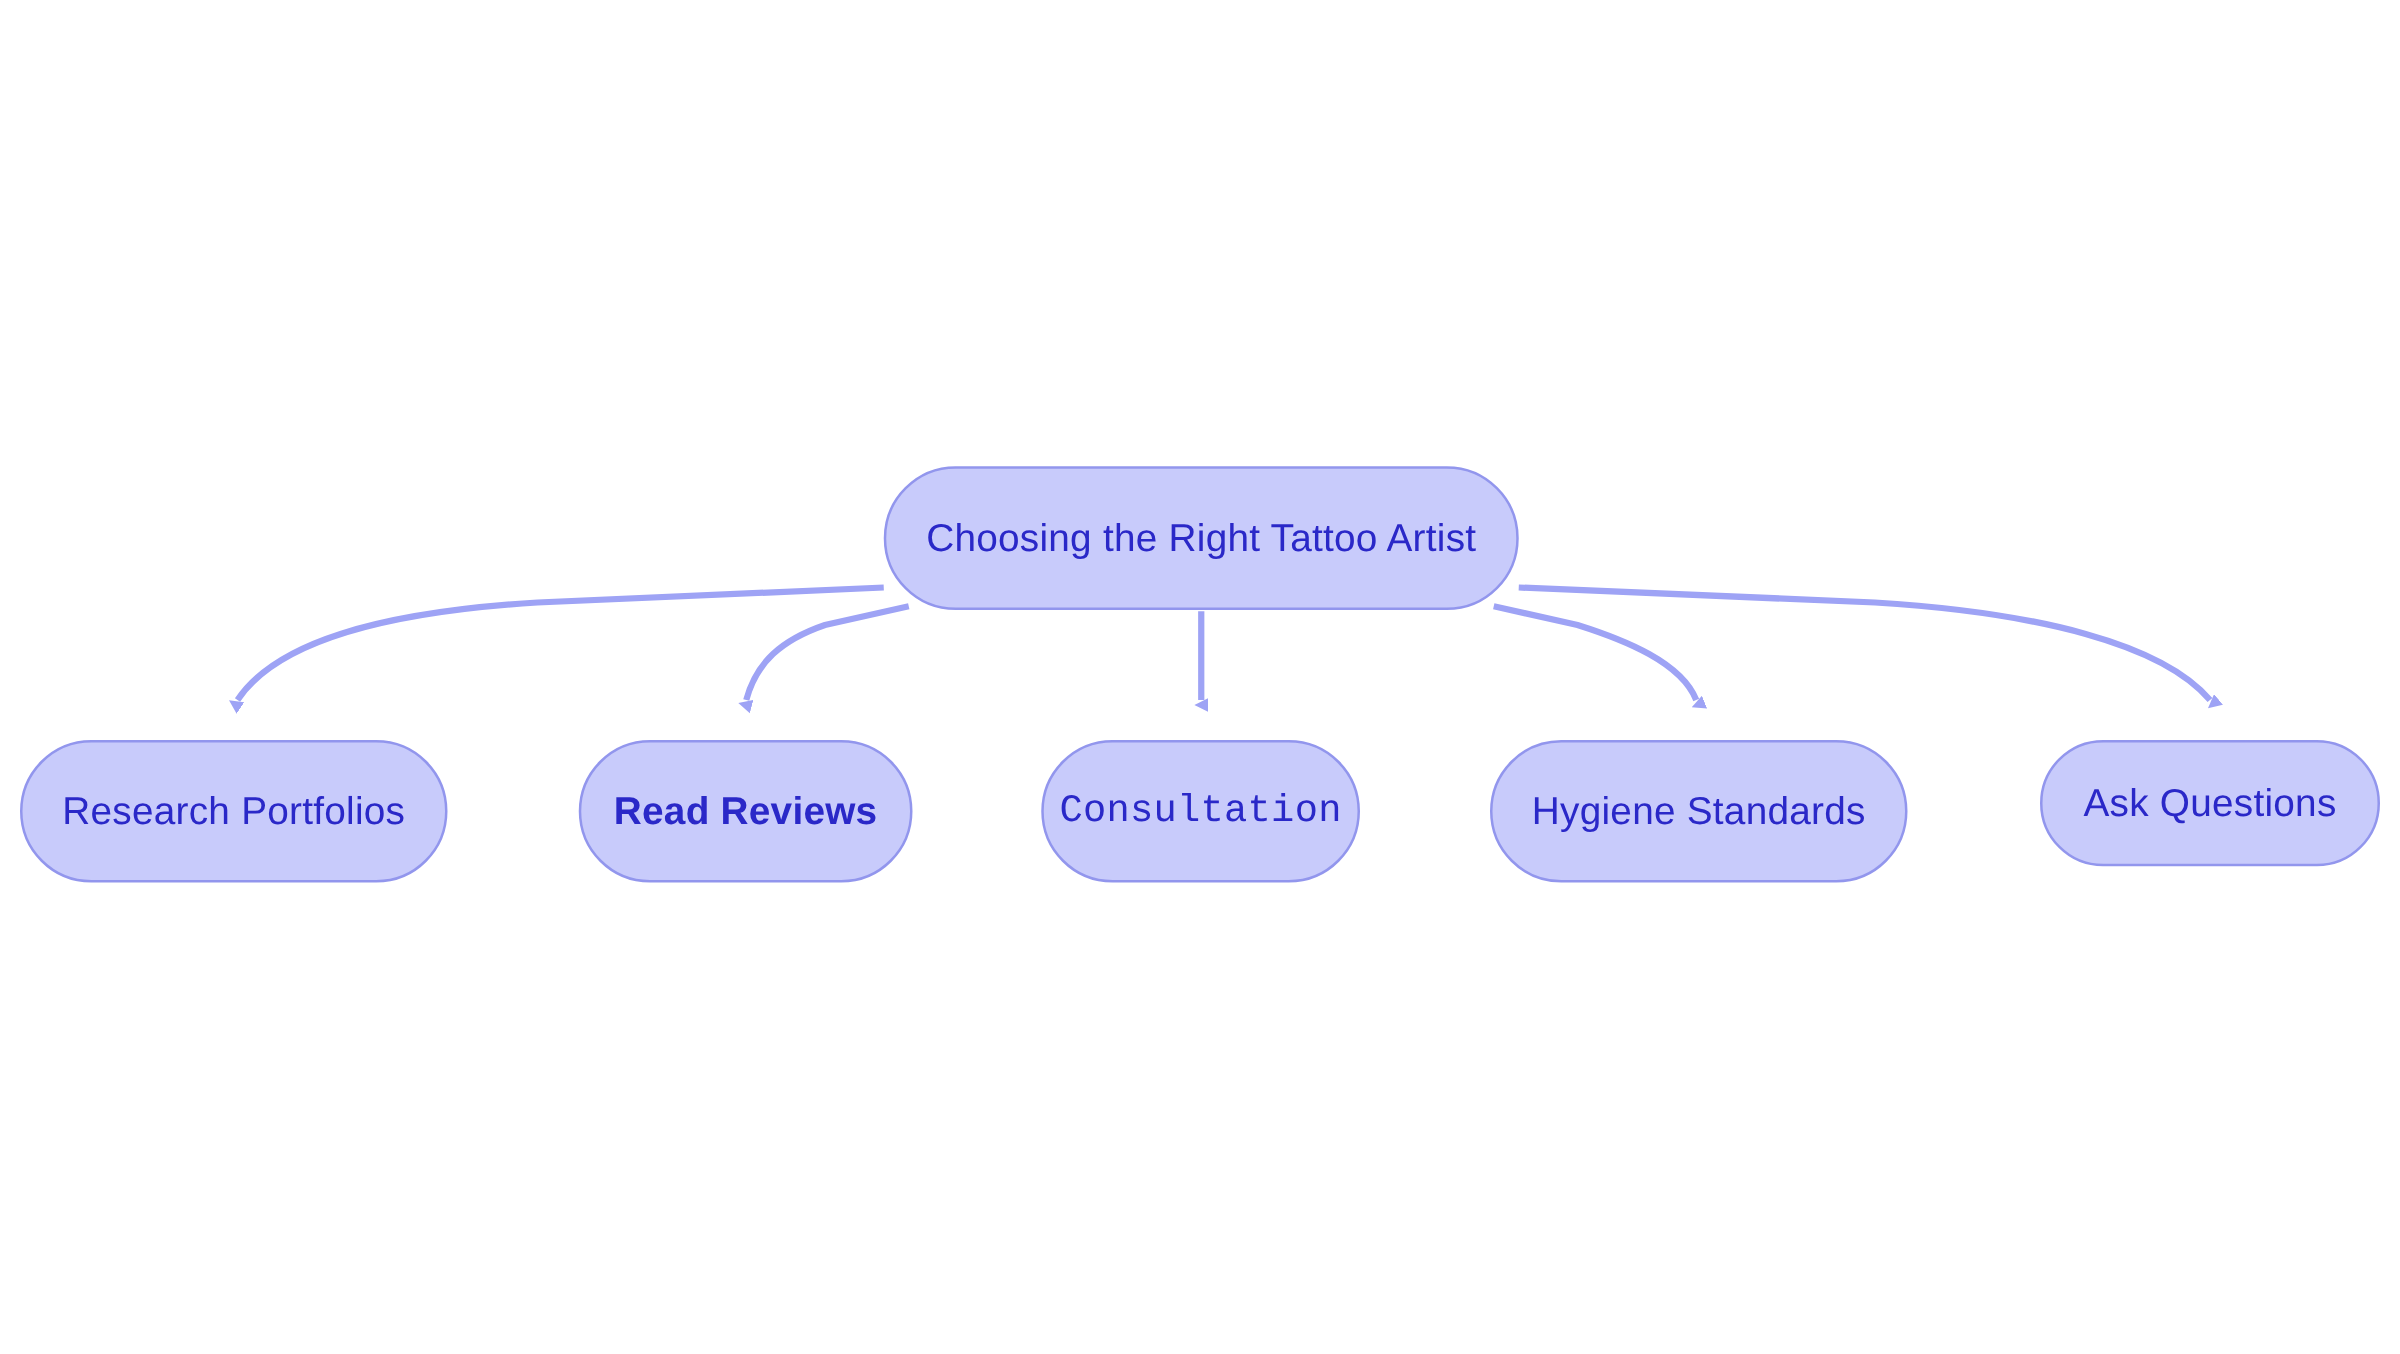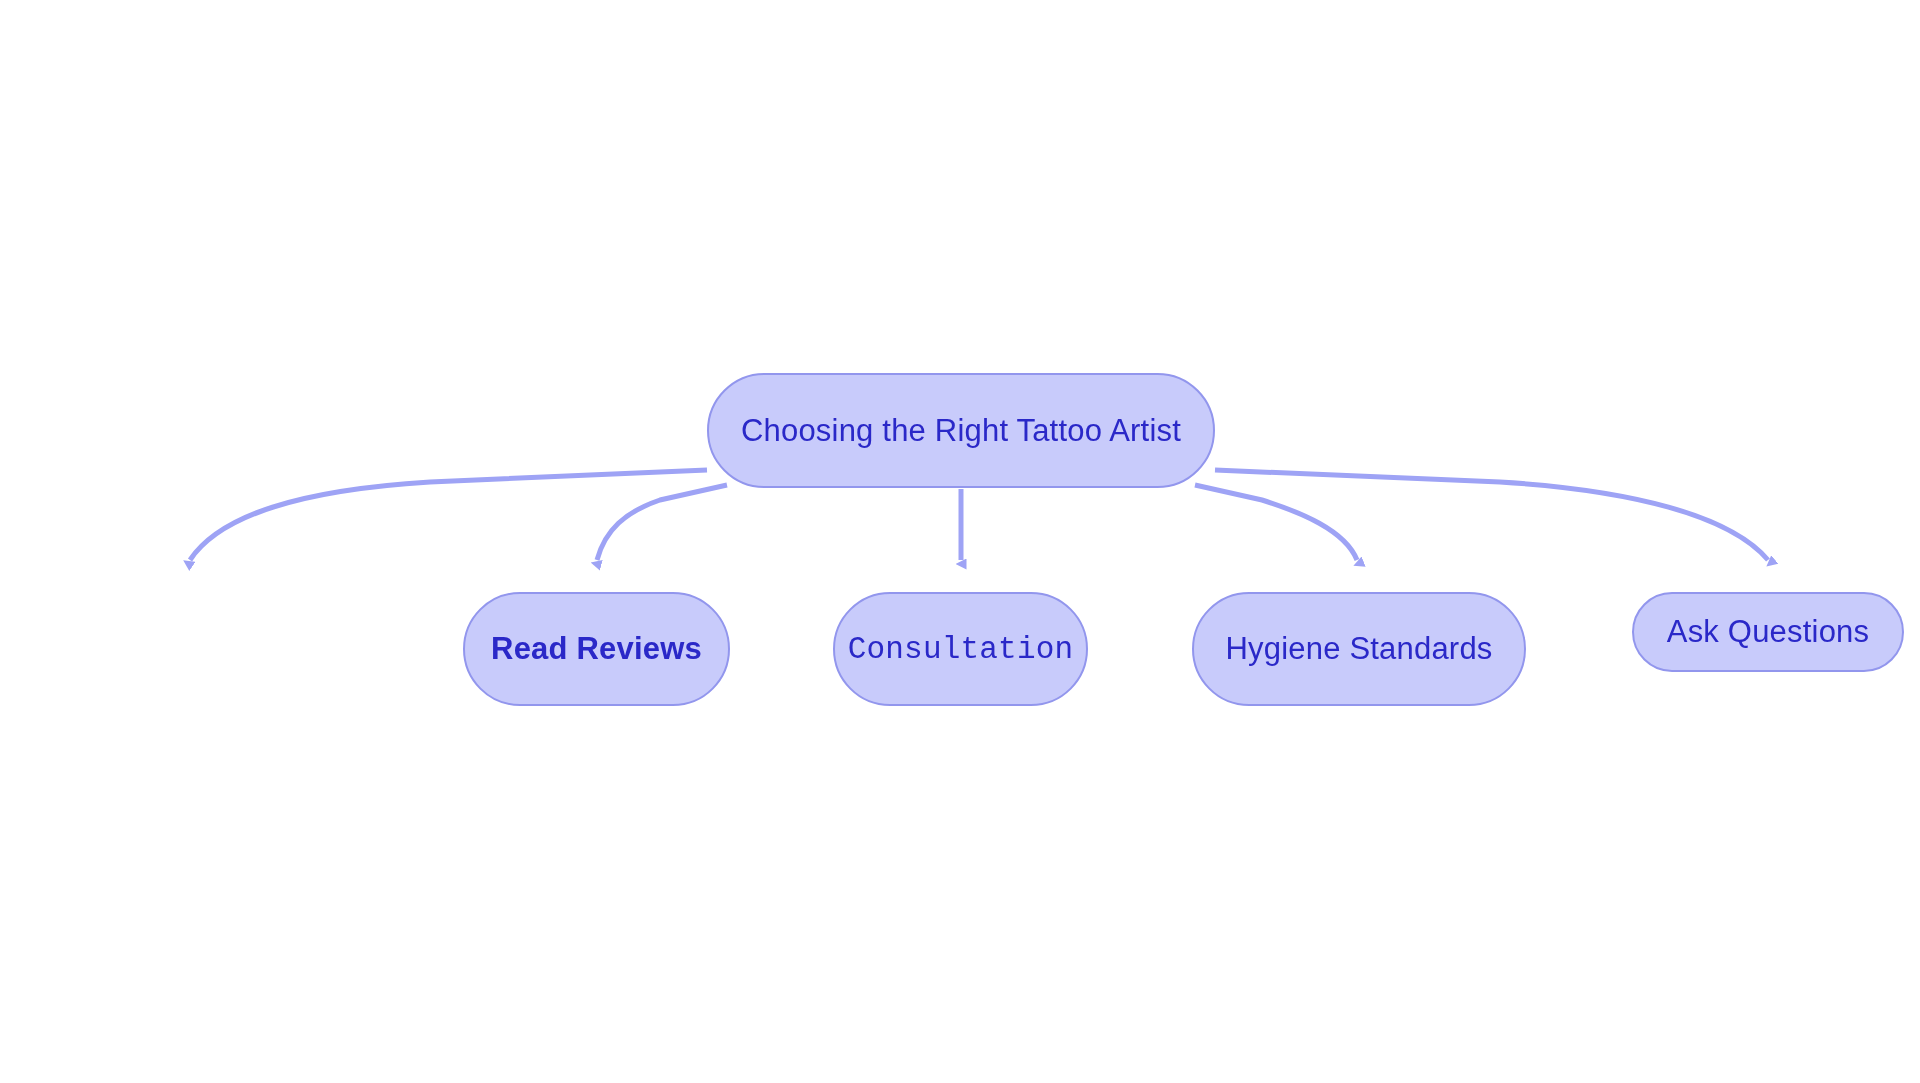--- a/index.html
+++ b/index.html
@@ -73,30 +73,33 @@
       <path d="M 1195,485 L 1262,500 C 1300,512 1345,530 1357,560" marker-end="url(#arrowhead)"></path>
 
       <path d="M 1215,470 L 1500,482 C 1630,490 1730,515 1768,560" marker-end="url(#arrowhead)"></path>
     </g>
   </svg>
 
   <div class="node node-root" style="left:707px; top:373px; width:508px; height:115px;">
     <span class="node-label">Choosing the Right Tattoo Artist</span>
   </div>
 
+  <div class="node" style="left:16px; top:592px; width:342px; height:114px;">
+    <span class="node-label">Research Portfolios</span>
+  </div>
 
   <div class="node" style="left:463px; top:592px; width:267px; height:114px;font-weight:bold;">
     <span class="node-label">Read Reviews</span>
   </div>
 
   <div class="node" style="left:833px; top:592px; width:255px; height:114px;font-family:Liberation Mono, monospace;">
     <span class="node-label">Consultation</span>
   </div>
 
   <div class="node" style="left:1192px; top:592px; width:334px; height:114px;justify-content:center;">
     <span class="node-label">Hygiene Standards</span>
   </div>
 
-  <div class="node" style="left:1632px; top:592px; width:272px; height:80px;">
+  <div class="node" style="left:1632px; top:592px; width:272px; height:101px;">
     <span class="node-label">Ask Questions</span>
   </div>
 
 </div>
 
 </body></html>

